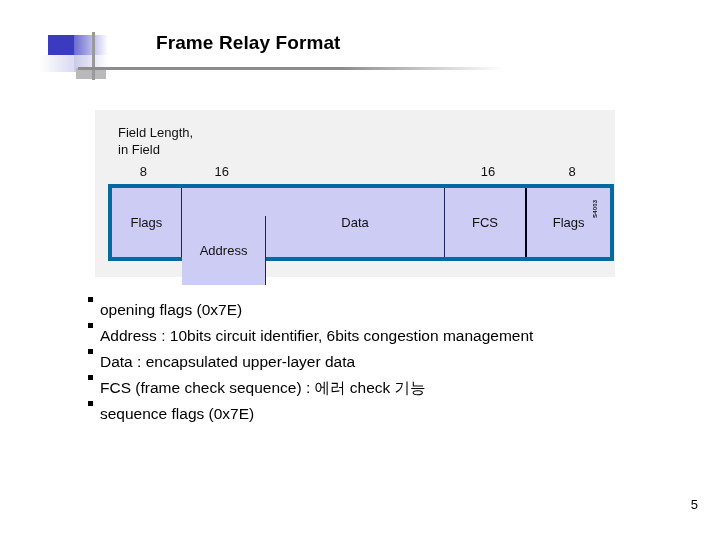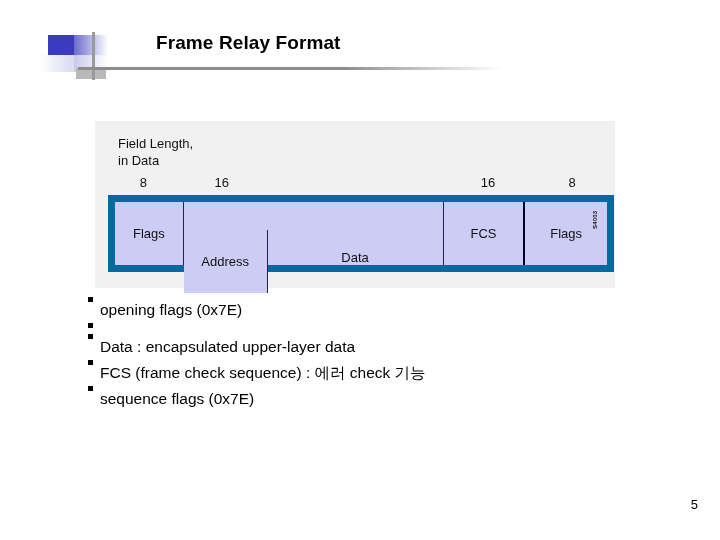--- a/index.html
+++ b/index.html
@@ -106,21 +106,21 @@
     top: 35px;
     width: 425px;
     height: 3px;
     background: linear-gradient(to right, #8c8c8c 0%, #8c8c8c 62%, #ffffff 100%);
   }
 
   
   .diagram-panel {
     position: absolute;
     left: 95px;
-    top: 121px;
+    top: 110px;
     width: 520px;
     height: 167px;
     background: #f1f1f1;
   }
 
   .field-length-label {
     position: absolute;
     left: 23px;
     top: 14px;
     font-size: 13px;
@@ -146,21 +146,21 @@
     white-space: nowrap;
   }
 
   
   .field-row {
     position: absolute;
     left: 13px;
     top: 74px;
     width: 506px;
     height: 77px;
-    border: 7px solid #0369a1;
+    border: 4px solid #0369a1;
     box-sizing: border-box;
     background: #ccccf5;
   }
   .field-cell {
     position: absolute;
     top: 0;
     height: 100%;
     box-sizing: border-box;
     display: flex;
     align-items: center;
@@ -236,59 +236,60 @@
     <div class="deco-foot"></div>
     <div class="deco-vbar"></div>
     <div class="title-text">Frame Relay Format</div>
     <div class="title-rule"></div>
   </div>
 
   <div class="diagram-panel">
 
     <div class="field-length-label">
       <div>Field Length,</div>
-      <div>in Data</div>
+      <div>in Field</div>
     </div>
 
     <div class="size-row">
         <div class="size-cell" style="left: 0%; width: 14%;">8</div>
         <div class="size-cell" style="left: 14%; width: 17%;">16</div>
         <div class="size-cell" style="left: 31%; width: 35.8%; margin-top: 20px;">Variable</div>
         <div class="size-cell" style="left: 66.8%; width: 16.6%;">16</div>
         <div class="size-cell" style="left: 83.4%; width: 16.6%;">8</div>
       </div>
 
     <div class="field-row">
         <div class="field-cell div-thin" style="left: 0%; width: 14%;">
           <span>Flags</span>
         </div>
         <div class="field-cell div-thin" style="left: 14%; width: 17%; margin-top: 28px;">
           <span>Address</span>
         </div>
-        <div class="field-cell div-thin" style="left: 31%; width: 35.8%; align-items: flex-end;">
+        <div class="field-cell div-thin" style="left: 31%; width: 35.8%;">
           <span>Data</span>
         </div>
         <div class="field-cell div-thick" style="left: 66.8%; width: 16.6%;">
           <span>FCS</span>
         </div>
         <div class="field-cell last" style="left: 83.4%; width: 16.6%;">
           <span>Flags</span>
         </div>
       </div>
 
     <div class="source-code">S4003</div>
   </div>
 
   <div class="bullets">
       <div class="bullet-item">
         <span class="bullet-marker"></span>
         <span>opening flags (0x7E)</span>
       </div>
       <div class="bullet-item">
         <span class="bullet-marker"></span>
+        <span>Address : 10bits circuit identifier, 6bits congestion management</span>
       </div>
       <div class="bullet-item">
         <span class="bullet-marker"></span>
         <span>Data : encapsulated upper-layer data</span>
       </div>
       <div class="bullet-item">
         <span class="bullet-marker"></span>
         <span>FCS (frame check sequence) : 에러  check 기능</span>
       </div>
       <div class="bullet-item">

